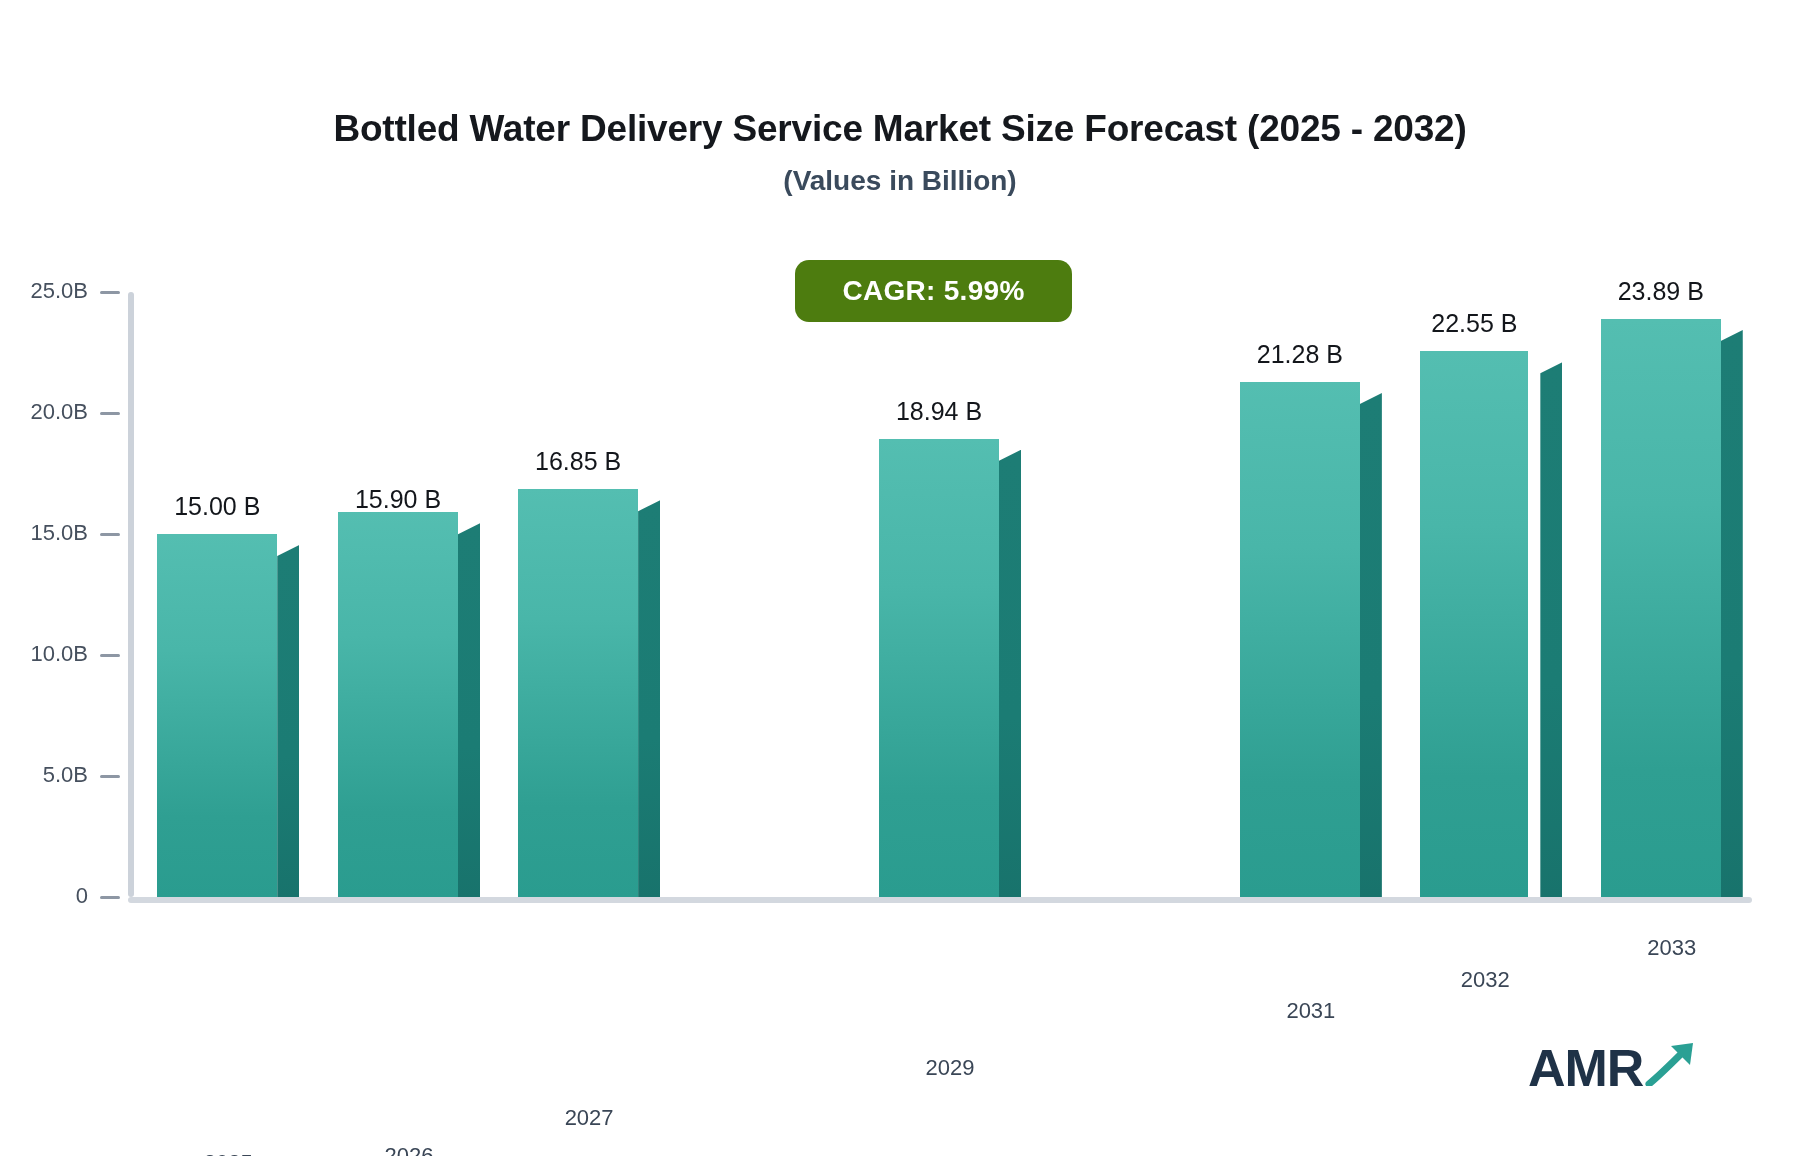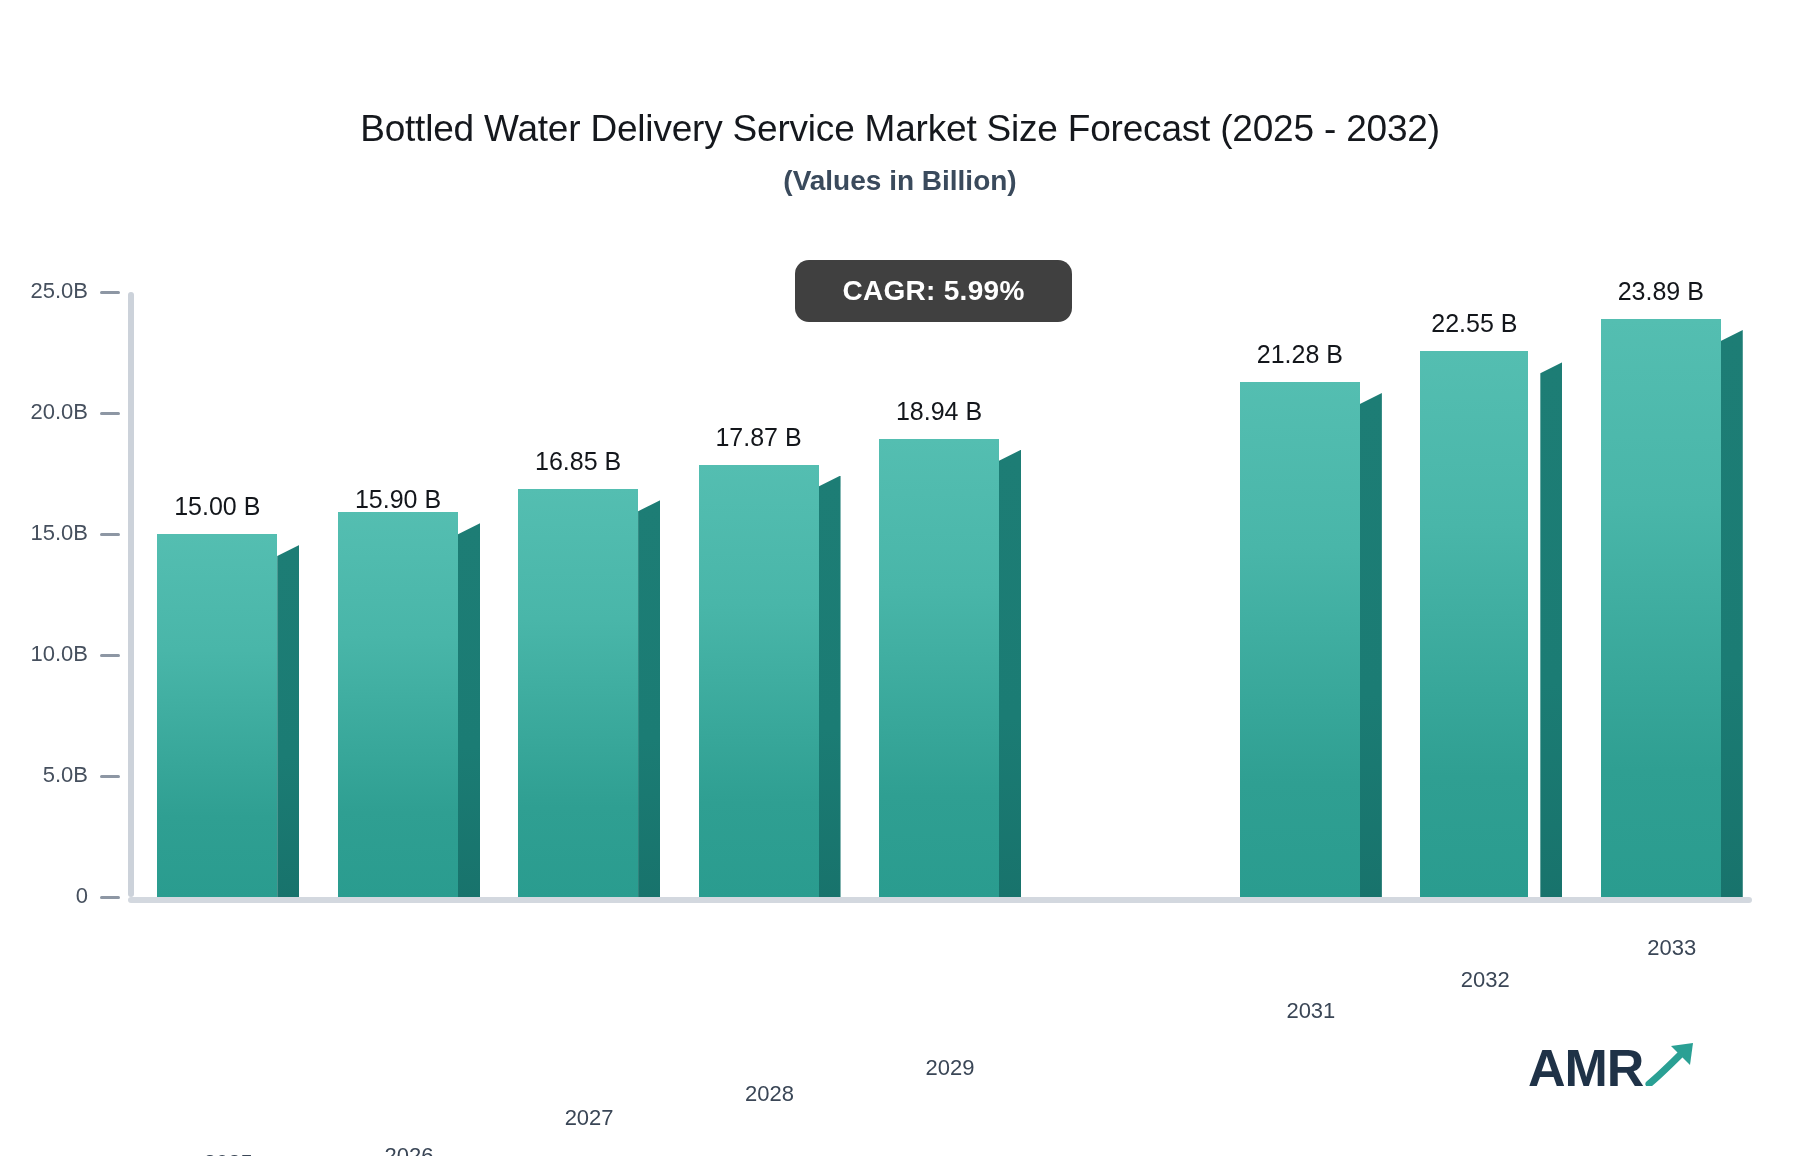--- a/index.html
+++ b/index.html
@@ -25,40 +25,40 @@
   
   .title-block {
     position: absolute;
     left: 0;
     top: 108px;
     width: 1800px;
     text-align: center;
   }
   .chart-title {
     font-size: 37px;
-    font-weight: normal;
+    font-weight: bold;
     color: #15181d;
     letter-spacing: -0.2px;
     line-height: 1.15;
   }
   .chart-subtitle {
     margin-top: 14px;
     font-size: 28px;
     font-weight: bold;
     color: #3a4a5c;
   }
 
   
   .cagr-badge {
     position: absolute;
     left: 795px;
     top: 260px;
     width: 277px;
     height: 62px;
-    background: #404040;
+    background: #4d7c0f;
     border-radius: 14px;
     color: #ffffff;
     font-size: 28px;
     font-weight: bold;
     display: flex;
     align-items: center;
     justify-content: center;
     letter-spacing: 0.3px;
   }
 
@@ -234,26 +234,20 @@
           <div class="bar-front" style="height: 384.78px;"></div>
           <div class="bar-side" style="left: 120px; height: 373.78px;"></div>
           <div class="bar-label">15.90 B</div>
           <div class="bar-xlabel" style="margin-left: 11px;">2026</div>
         </div>
         <div class="bar-group" style="left: 390.111px; width: 120px; height: 407.77px;">
           <div class="bar-front" style="height: 407.77px;"></div>
           <div class="bar-side" style="left: 120px; height: 396.77px;"></div>
           <div class="bar-label">16.85 B</div>
           <div class="bar-xlabel" style="margin-left: 11px;">2027</div>
-        </div>
-        <div class="bar-group" style="left: 570.556px; width: 120px; height: 432.454px;">
-          <div class="bar-front" style="height: 432.454px;"></div>
-          <div class="bar-side" style="left: 120px; height: 421.454px;"></div>
-          <div class="bar-label">17.87 B</div>
-          <div class="bar-xlabel" style="margin-left: 11px;">2028</div>
         </div>
         <div class="bar-group" style="left: 751px; width: 120px; height: 458.348px;">
           <div class="bar-front" style="height: 458.348px;"></div>
           <div class="bar-side" style="left: 120px; height: 447.348px;"></div>
           <div class="bar-label">18.94 B</div>
           <div class="bar-xlabel" style="margin-left: 11px;">2029</div>
         </div>
         <div class="bar-group" style="left: 1111.89px; width: 120px; height: 514.976px;">
           <div class="bar-front" style="height: 514.976px;"></div>
           <div class="bar-side" style="left: 120px; height: 503.976px;"></div>

